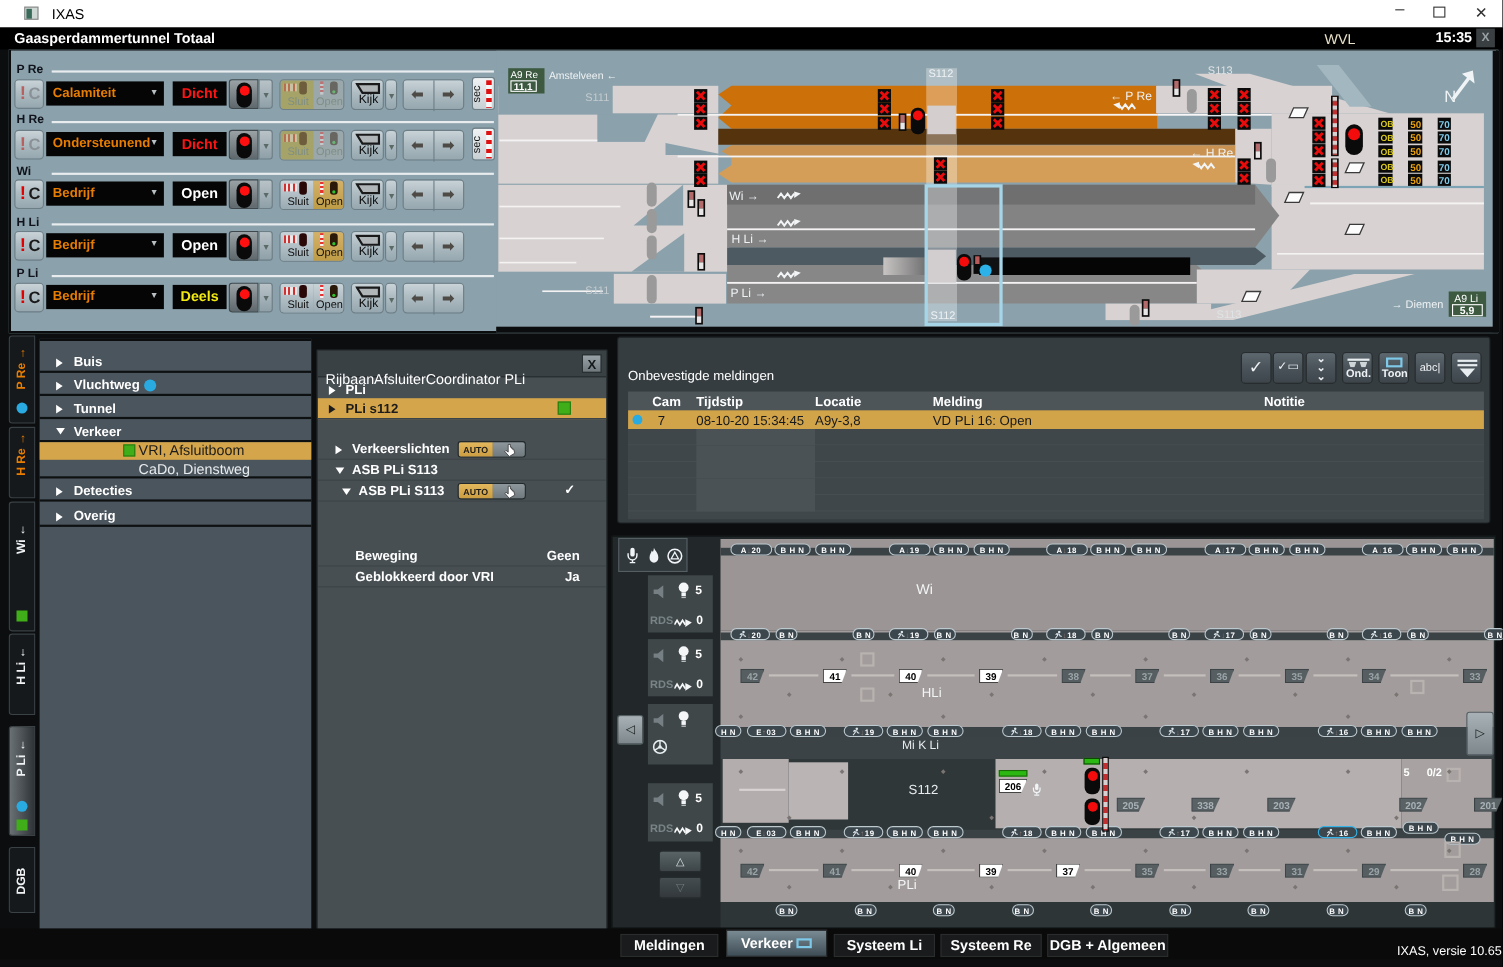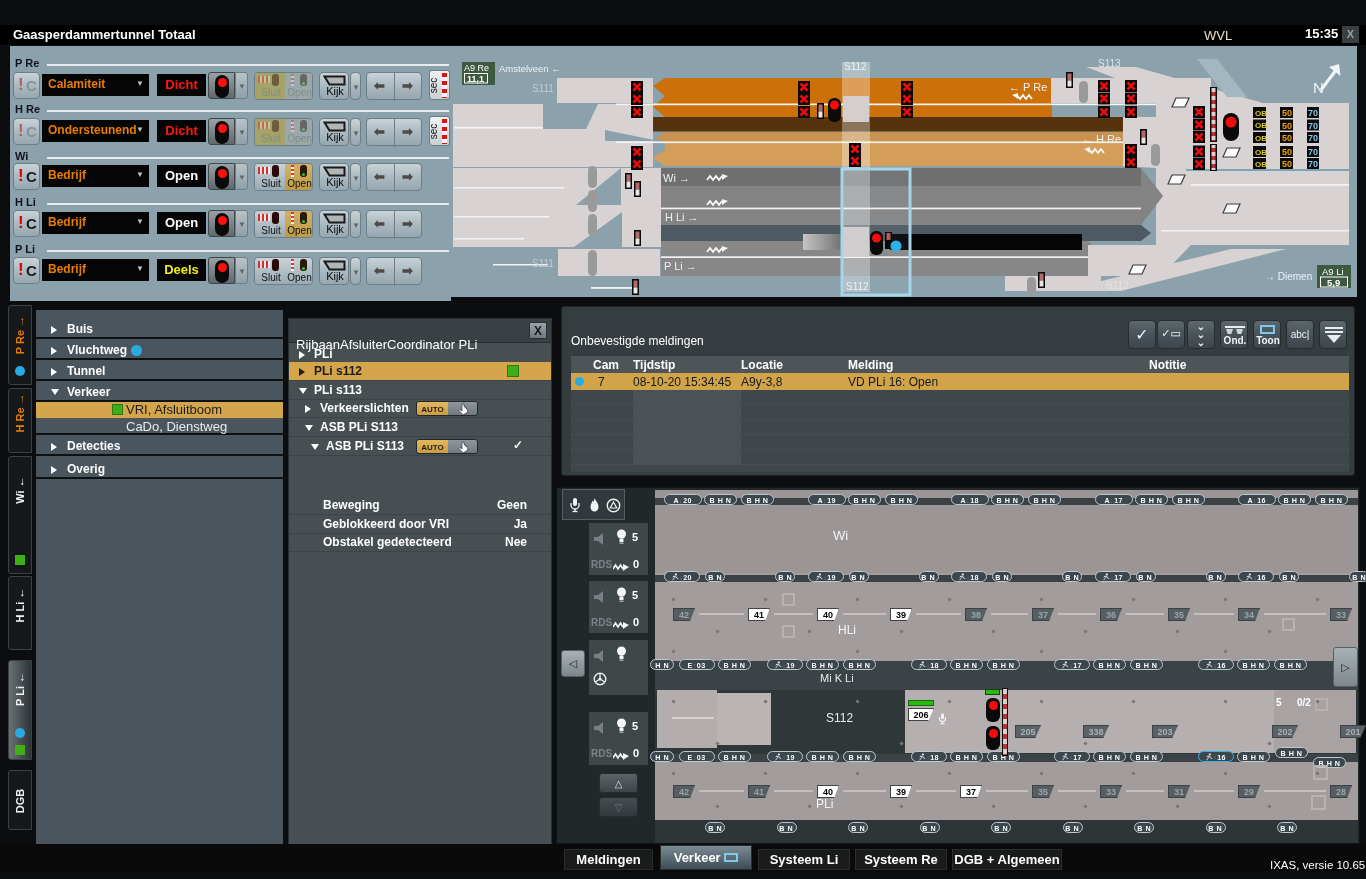--- a/index.html
+++ b/index.html
@@ -47,20 +47,31 @@
 .trap{position:absolute;height:13px;font-size:9px;font-weight:bold;text-align:center;}
 .trapw{background:#fff;color:#000;border:1px solid #444;}
 .trapd{background:#565e61;color:#9aa4a8;border:1px solid #3c4346;}
 .dia{position:absolute;width:3px;height:3px;background:#7a7472;transform:rotate(45deg);}
 .sqo{position:absolute;border:2px solid #b8b2b0;}
 
 #tabbar{left:0;top:844px;width:1366px;height:28px;background:#0a0a0a;}
 .btab{top:5px;height:21px;background:#191b1c;color:#fff;font-size:13px;font-weight:bold;text-align:center;border:1px solid #2a2d2e;}
 </style></head><body>
 <div id="root">
+<div class="abs" id="titlebar">
+<div class="abs" style="left:22px;top:6px;width:13px;height:12px;background:#cfd8d4;border:1px solid #888;">
+        <div style="position:absolute;left:1px;top:1px;width:5px;height:9px;background:#3a6a5a;"></div>
+      </div>
+<div class="abs t">IXAS</div>
+<div class="abs winbtn" style="left:1264px;top:0px;">–</div>
+<div class="abs winbtn" style="left:1300px;top:3px;">
+        <div style="width:11px;height:10px;border:1.5px solid #333;margin:3px auto 0;"></div>
+      </div>
+<div class="abs winbtn" style="left:1338px;font-size:14px;">✕</div>
+</div>
 <div class="abs" id="appbar">
 <div class="abs t">Gaasperdammertunnel Totaal</div>
 <div class="abs" style="left:1204px;top:3px;font-size:13px;font-weight:normal;color:#e8e0c8;">WVL</div>
 <div class="abs" style="left:1305px;top:1px;font-size:13px;font-weight:bold;color:#fff;">15:35</div>
 <div class="abs" style="left:1342px;top:1px;width:17px;height:17px;background:#3a3f42;color:#9aa2a6;font-size:11px;font-weight:bold;text-align:center;line-height:17px;">X</div>
 </div>
 <div class="abs" id="toppanel">
 <div class="abs rowlabel" style="left:5px;top:11px;">P Re</div>
 <div class="abs rowline" style="left:37px;top:18px;width:402px;"></div>
 <div class="abs btn" style="left:3px;top:26px;width:27px;height:27px;">
@@ -611,24 +622,20 @@
       </div>
 <div class="abs crow" style="top:26px;color:#fff;">
 <div style="position:absolute;left:10px;top:6px;width:0;height:0;border-left:6px solid #fff;border-top:4px solid transparent;border-bottom:4px solid transparent;"></div>
 <span style="position:absolute;left:25px;top:2px;">PLi</span>
 </div>
 <div class="abs crow" style="top:43px;background:#d4a54a;color:#1c1c1c;">
 <div style="position:absolute;left:10px;top:6px;width:0;height:0;border-left:6px solid #1c1c1c;border-top:4px solid transparent;border-bottom:4px solid transparent;"></div>
 <span style="position:absolute;left:25px;top:2px;">PLi s112</span>
 <div style="position:absolute;left:218px;top:3px;width:12px;height:12px;background:#3fae19;border:1px solid #2a7a10;"></div>
 </div>
-<div class="abs crow" style="top:62px;color:#fff;">
-<div style="position:absolute;left:10px;top:7px;width:0;height:0;border-top:6px solid #fff;border-left:4px solid transparent;border-right:4px solid transparent;"></div>
-<span style="position:absolute;left:25px;top:2px;">PLi s113</span>
-</div>
 <div class="abs crow" style="top:80px;color:#fff;">
 <div style="position:absolute;left:16px;top:6px;width:0;height:0;border-left:6px solid #fff;border-top:4px solid transparent;border-bottom:4px solid transparent;"></div>
 <span style="position:absolute;left:31px;top:2px;">Verkeerslichten</span>
 <div class="auto" style="left:127px;top:2px;">
           <div class="a">AUTO</div>
           <div class="h"><svg width="12" height="13" viewBox="0 0 12 13" style="margin-top:1px;">
               <path d="M4,1 L4,8 L2,6.5 L1,7.5 L5,12 L10,9 L9,5.5 L8,5.5 L8,4.5 L7,4.5 L7,3.5 L6,3.5 L6,1 Z" fill="#fff" stroke="#333" stroke-width="0.7"></path>
             </svg></div>
         </div>
 </div>
@@ -647,24 +654,20 @@
         </div>
 <div style="position:absolute;left:224px;top:1px;color:#fff;font-size:12px;">✓</div>
 </div>
 <div class="abs crow" style="top:196px;">
         <span style="position:absolute;left:34px;top:2px;">Geblokkeerd door VRI</span>
         <span style="position:absolute;right:24px;top:2px;">Ja</span>
       </div>
 <div class="abs crow" style="top:177px;">
         <span style="position:absolute;left:34px;top:2px;">Beweging</span>
         <span style="position:absolute;right:24px;top:2px;">Geen</span>
-      </div>
-<div class="abs crow" style="top:214px;">
-        <span style="position:absolute;left:34px;top:2px;">Obstakel gedetecteerd</span>
-        <span style="position:absolute;right:24px;top:2px;">Nee</span>
       </div>
 </div>
 <div class="abs" id="meld">
 <div class="abs" style="left:9px;top:27px;font-size:12px;color:#fff;">Onbevestigde meldingen</div>
 <div class="abs mbtn" style="left:566px;"><span style="font-size:16px;line-height:27px;">✓</span></div>
 <div class="abs mbtn" style="left:595px;"><span style="font-size:11px;line-height:24px;">✓▭</span></div>
 <div class="abs mbtn" style="left:625px;">
         <div style="margin-top:2px;line-height:8px;font-size:10px;font-weight:bold;">⌄<br>⌄<br>⌄</div>
       </div>
 <div class="abs mbtn" style="left:658px;">

